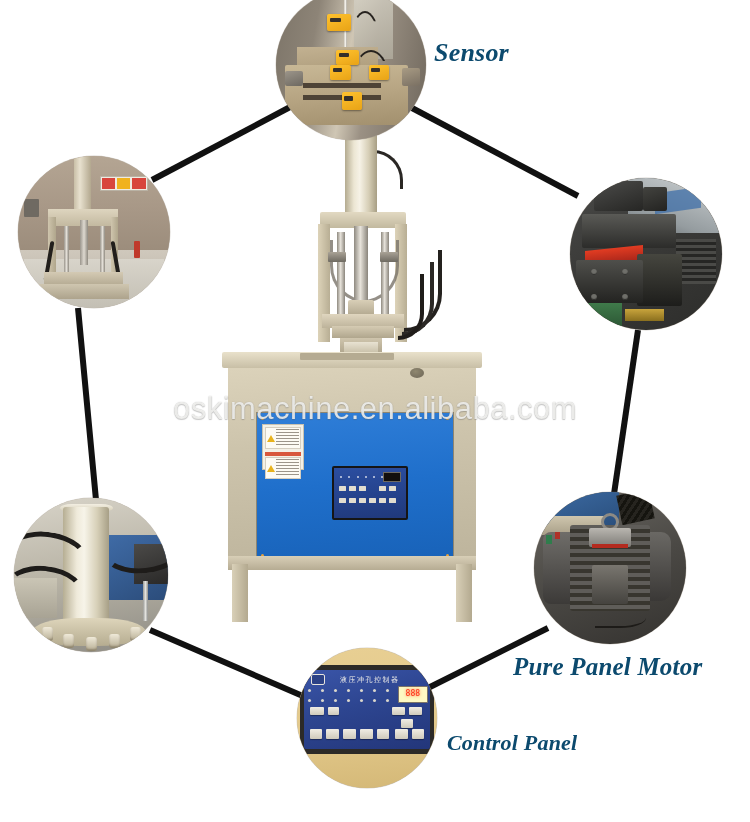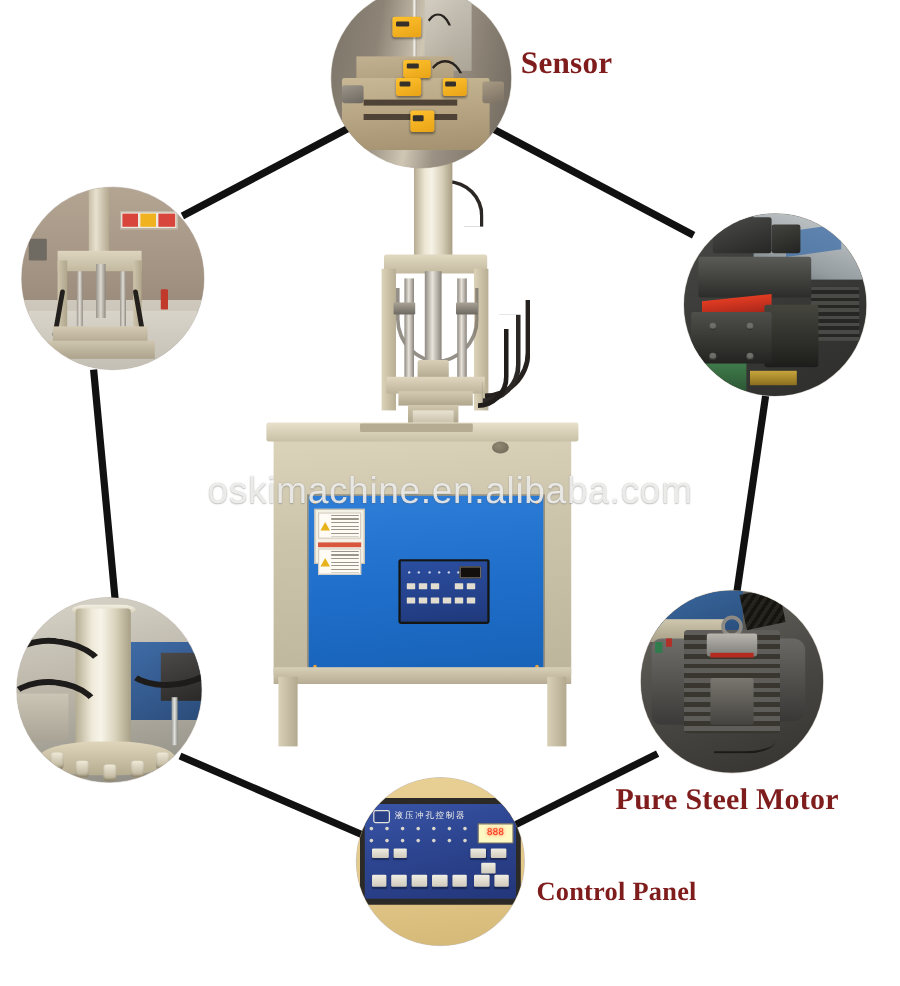--- a/index.html
+++ b/index.html
@@ -23,23 +23,24 @@
     width: 750px; height: 822px;
     z-index: 1;
   }
 
   
   .label {
     position: absolute;
     z-index: 6;
     font-family: "Liberation Serif", serif;
     font-weight: bold;
-    color: #7f1d1d;
+    color: #0c4a6e;
     white-space: nowrap;
     letter-spacing: 0.2px;
+    font-style: italic;
   }
   .lbl-steel-table     { left: 28px;  top: 105px; font-size: 25px; }
   .lbl-sensor          { left: 434px; top: 38px;  font-size: 26px; }
   .lbl-solenoid        { left: 540px; top: 138px; font-size: 25px; }
   .lbl-precision       { left: 4px;   top: 660px; font-size: 25px; }
   .lbl-copper          { left: 513px; top: 653px; font-size: 25px; }
   .lbl-control-panel   { left: 447px; top: 730px; font-size: 22px; }
 
   
   .circle {
@@ -230,21 +231,21 @@
 
   
   .cp-bg     { left:0; top:0; width:100%; height:100%;
                background: linear-gradient(175deg,#e8cf93 0%,#e3c98b 55%,#d4b877 100%); }
   .cp-frame  { left:2%; top:12%; width:96%; height:64%;
                background:#2c2a27; border-radius:3px; }
   .cp-face   { left:5%; top:16%; width:90%; height:56%;
                background: linear-gradient(165deg,#3a55a8 0%,#2d4590 45%,#23367a 100%);
                border-radius:2px; }
   .cp-title  { position:absolute; left:10%; top:19%; width:80%; height:7%;
-               display:flex; align-items:flex-start; gap:4px; }
+               display:flex; align-items:center; gap:15px; }
   .cp-logo   { width:12px; height:9px; border:1px solid #e6e4de; border-radius:2px;
                background:#2b4186; }
   .cp-cn     { color:#f2f0ea; font-size:7px; font-family:"DejaVu Sans", sans-serif;
                letter-spacing:1.5px; white-space:nowrap; }
   .cp-led-rows { position:absolute; left:8%; top:27%; width:58%; height:14%; }
   .cp-led-row  { display:flex; justify-content:space-between; height:50%; align-items:center; }
   .cp-led      { width:3px; height:3px; border-radius:50%; background:#d9d6cc; }
   .cp-disp   { left:72%; top:27%; width:20%; height:11%;
                background:#fef9c3; border:1px solid #7c7468; border-radius:1px;
                display:flex; align-items:center; justify-content:center; gap:1px; }
@@ -621,18 +622,18 @@
       <span class="cp-btn" style="left:21%;top:58%;width:9%;height:7%;"></span>
       <span class="cp-btn" style="left:33%;top:58%;width:9%;height:7%;"></span>
       <span class="cp-btn" style="left:45%;top:58%;width:9%;height:7%;"></span>
       <span class="cp-btn" style="left:57%;top:58%;width:9%;height:7%;"></span>
       <span class="cp-btn" style="left:70%;top:58%;width:9%;height:7%;"></span>
       <span class="cp-btn" style="left:82%;top:58%;width:9%;height:7%;"></span>
     </div>
   </div>
 
   <div class="label lbl-sensor">Sensor</div>
-  <div class="label lbl-copper">Pure Steel Motor</div>
+  <div class="label lbl-copper">Pure Panel Motor</div>
   <div class="label lbl-control-panel">Control Panel</div>
 
   <div id="watermark">oskimachine.en.alibaba.com</div>
 
 </div>
 
 </body></html>

